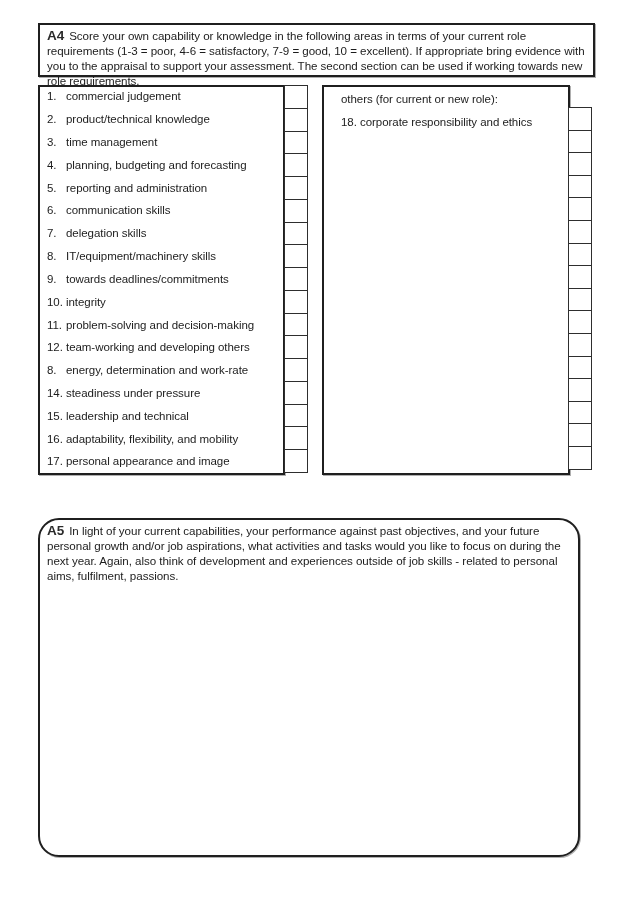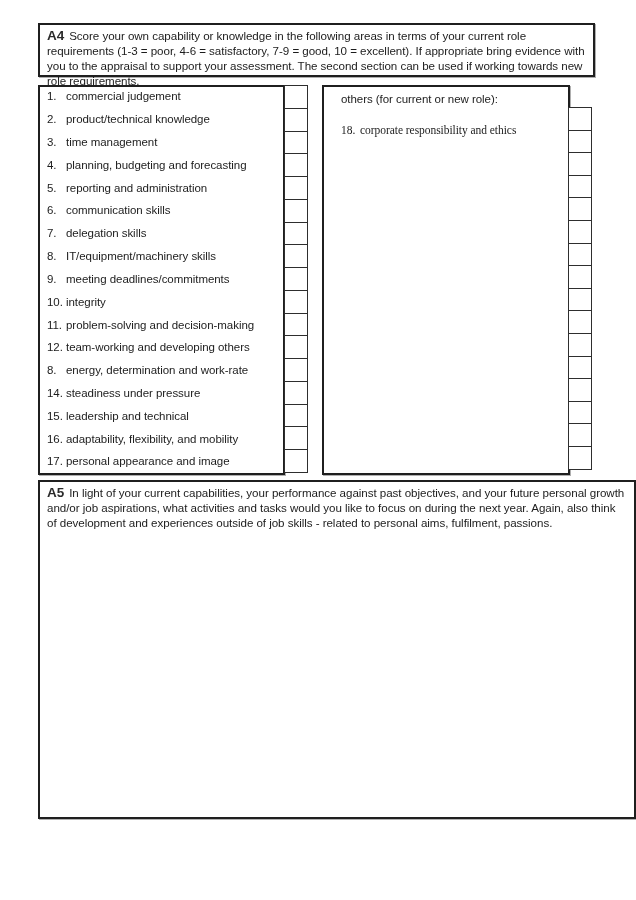--- a/index.html
+++ b/index.html
@@ -70,25 +70,24 @@
   
   .others-panel{padding:4px 17px;}
   .others-heading{
     font-size:11.5px;
     letter-spacing:-0.05px;
     margin-top:2px;
   }
   .others-item{
     display:flex;
     align-items:flex-end;
-    margin-top:19px;
+    margin-top:11px;
     font-size:11.5px;
     letter-spacing:-0.05px;
     white-space:nowrap;
-    font-family:Liberation Serif, serif;
   }
   .others-item .skill-num{width:19px;flex:0 0 19px;}
   .a5-response{
     position:absolute;
     left:2px;right:2px;top:52px;bottom:2px;
     background:transparent;
   }
 </style>
 </head>
 <body>
@@ -137,21 +136,21 @@
           <span>delegation skills</span>
         </div>
 
         <div class="skill-row">
           <span class="skill-num">8.</span>
           <span>IT/equipment/machinery skills</span>
         </div>
 
         <div class="skill-row">
           <span class="skill-num">9.</span>
-          <span>meeting deadlines/commitments</span>
+          <span>towards deadlines/commitments</span>
         </div>
 
         <div class="skill-row">
           <span class="skill-num">10.</span>
           <span>integrity</span>
         </div>
 
         <div class="skill-row">
           <span class="skill-num">11.</span>
           <span>problem-solving and decision-making</span>
@@ -232,18 +231,18 @@
       <div class="score-cell"></div>
       <div class="score-cell"></div>
       <div class="score-cell"></div>
       <div class="score-cell"></div>
       <div class="score-cell"></div>
       <div class="score-cell"></div>
       <div class="score-cell"></div>
       <div class="score-cell"></div>
     </div>
 
-  <div class="box instr-box" style="left:38px;top:480px;width:598px;height:339px;">
+  <div class="box instr-box" style="left:38px;top:518px;width:542px;height:339px;border-radius:21px;">
     <div class="instr-text"><span class="sec-label">A5</span><span>In light of your current capabilities, your performance against past objectives, and your future personal growth and/or job aspirations, what activities and tasks would you like to focus on during the next year. Again, also think of development and experiences outside of job skills - related to personal aims, fulfilment, passions.</span></div>
     <div class="a5-response"></div>
   </div>
 
 </div>
 
 </body></html>

